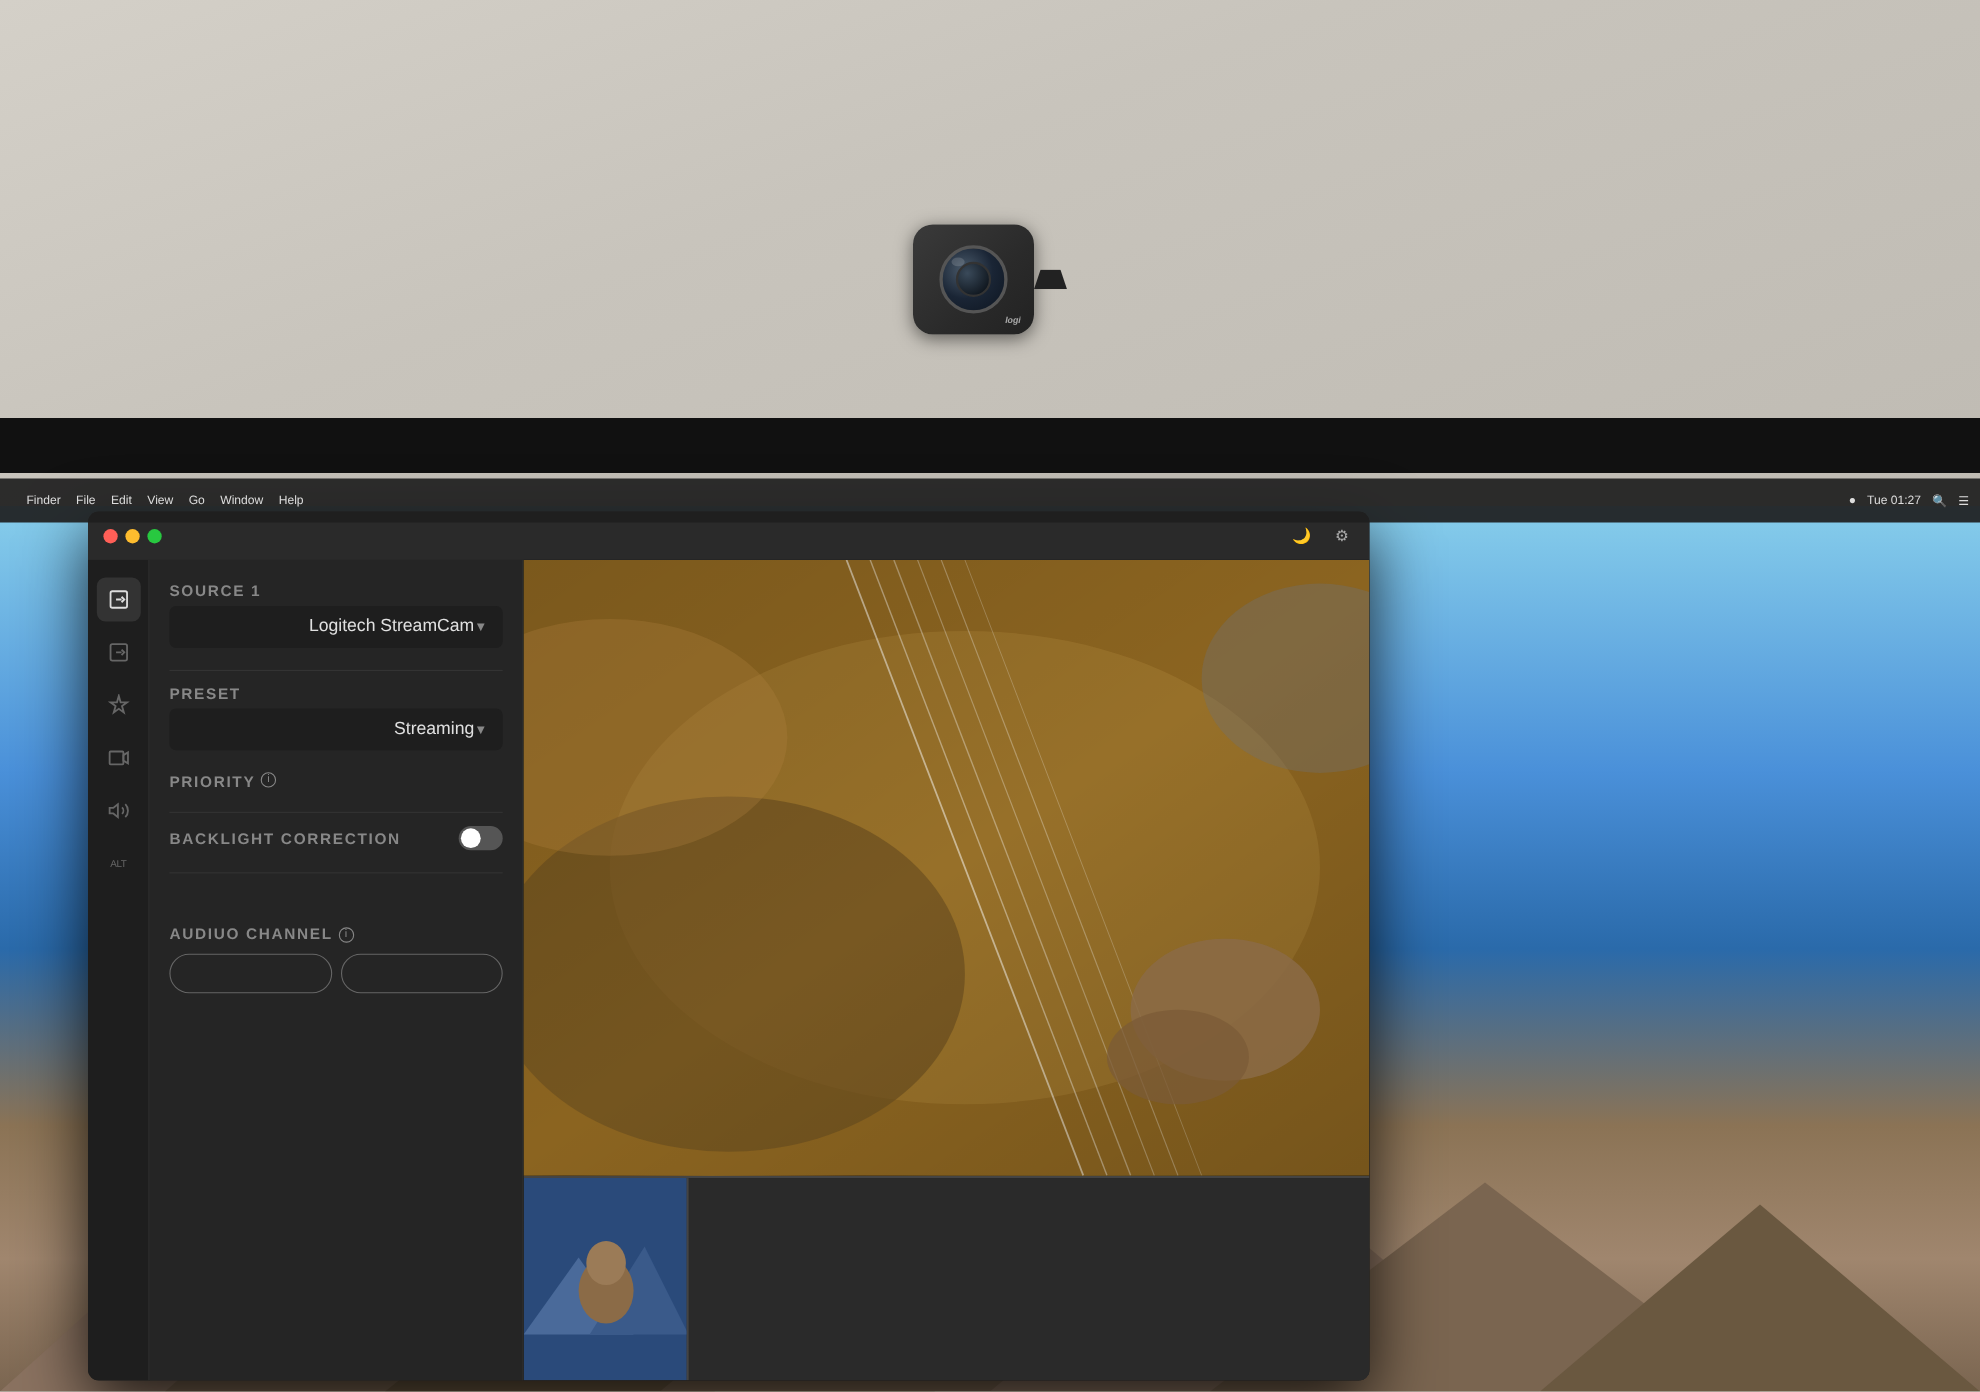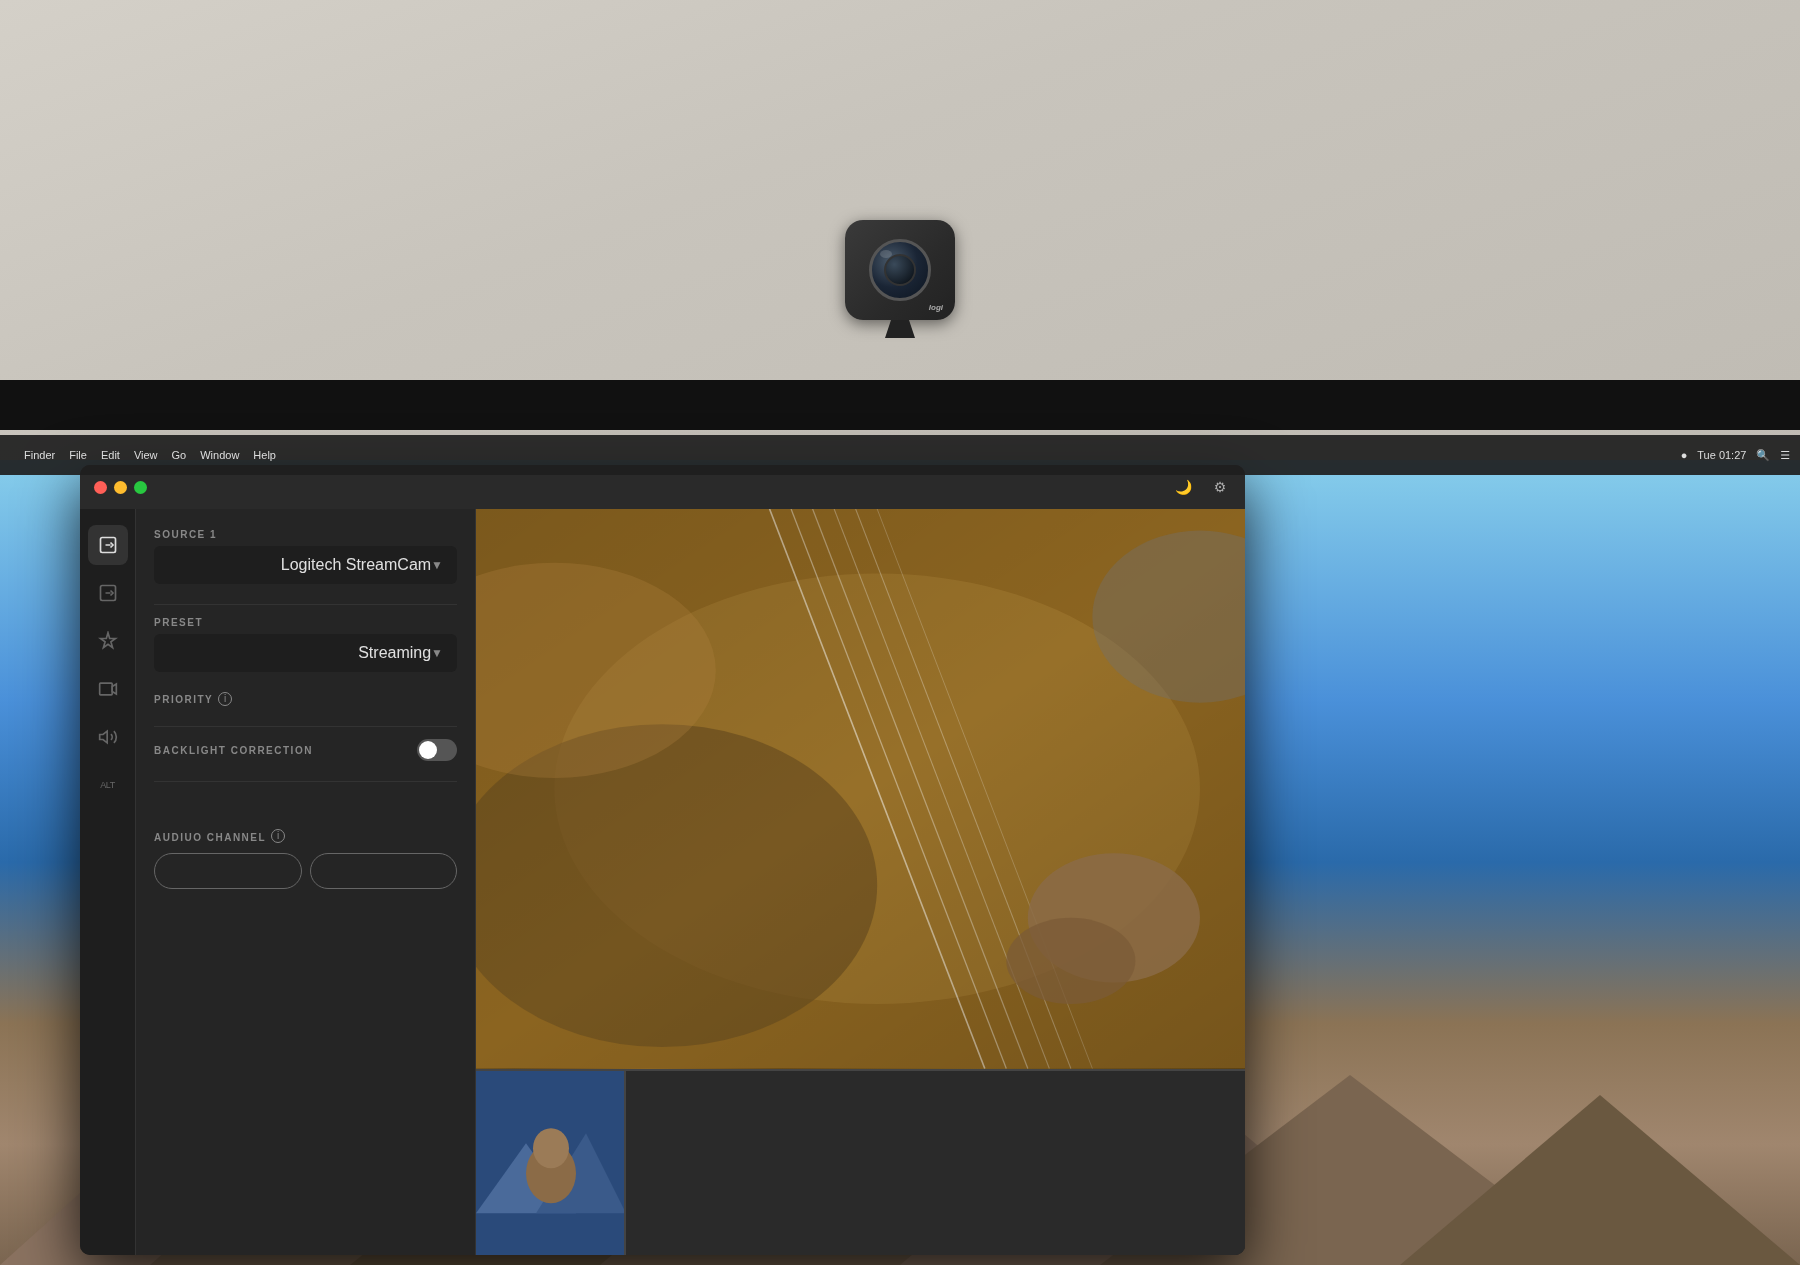--- a/index.html
+++ b/index.html
@@ -24,25 +24,25 @@
     .monitor-top-bar {
       position: absolute;
       top: 380px; left: 0; right: 0;
       height: 50px;
       background: #111;
     }
 
     
     .webcam-container {
       position: absolute;
-      top: 220px;
+      top: 204px;
       left: 50%;
       transform: translateX(-50%);
       display: flex;
-      flex-direction: column;
+      flex-direction: row;
       align-items: center;
       z-index: 10;
     }
 
     .webcam-body {
       width: 110px;
       height: 100px;
       background: linear-gradient(135deg, #3a3a3a 0%, #2a2a2a 60%, #222 100%);
       border-radius: 18px;
       position: relative;
@@ -225,21 +225,21 @@
     
     .control-panel {
       width: 340px;
       background: #252525;
       padding: 20px 18px;
       border-right: 1px solid #333;
       overflow-y: auto;
     }
 
     .source-label {
-      font-size: 10px;
+      font-size: 14px;
       font-weight: 600;
       color: #888;
       letter-spacing: 1.5px;
       text-transform: uppercase;
       margin-bottom: 6px;
     }
 
     .dropdown-row {
       display: flex;
       align-items: center;
@@ -529,21 +529,21 @@
 
       <div class="control-section">
         <div class="source-label">PRESET</div>
         <div class="dropdown-row">
           <span class="dropdown-text">Streaming</span>
           <span class="dropdown-arrow">▼</span>
         </div>
       </div>
 
       <div class="control-section">
-        <div style="display:flex; align-items:center; margin-bottom:10px;">
+        <div style="display:flex; margin-bottom:10px;">
           <span class="source-label" style="margin-bottom:0;">PRIORITY</span>
           <span class="info-icon">i</span>
         </div>
       </div>
 
       <div class="separator-line"></div>
 
       <div class="toggle-row">
         <span class="source-label" style="margin-bottom:0;">BACKLIGHT CORRECTION</span>
         <div class="toggle-track">

